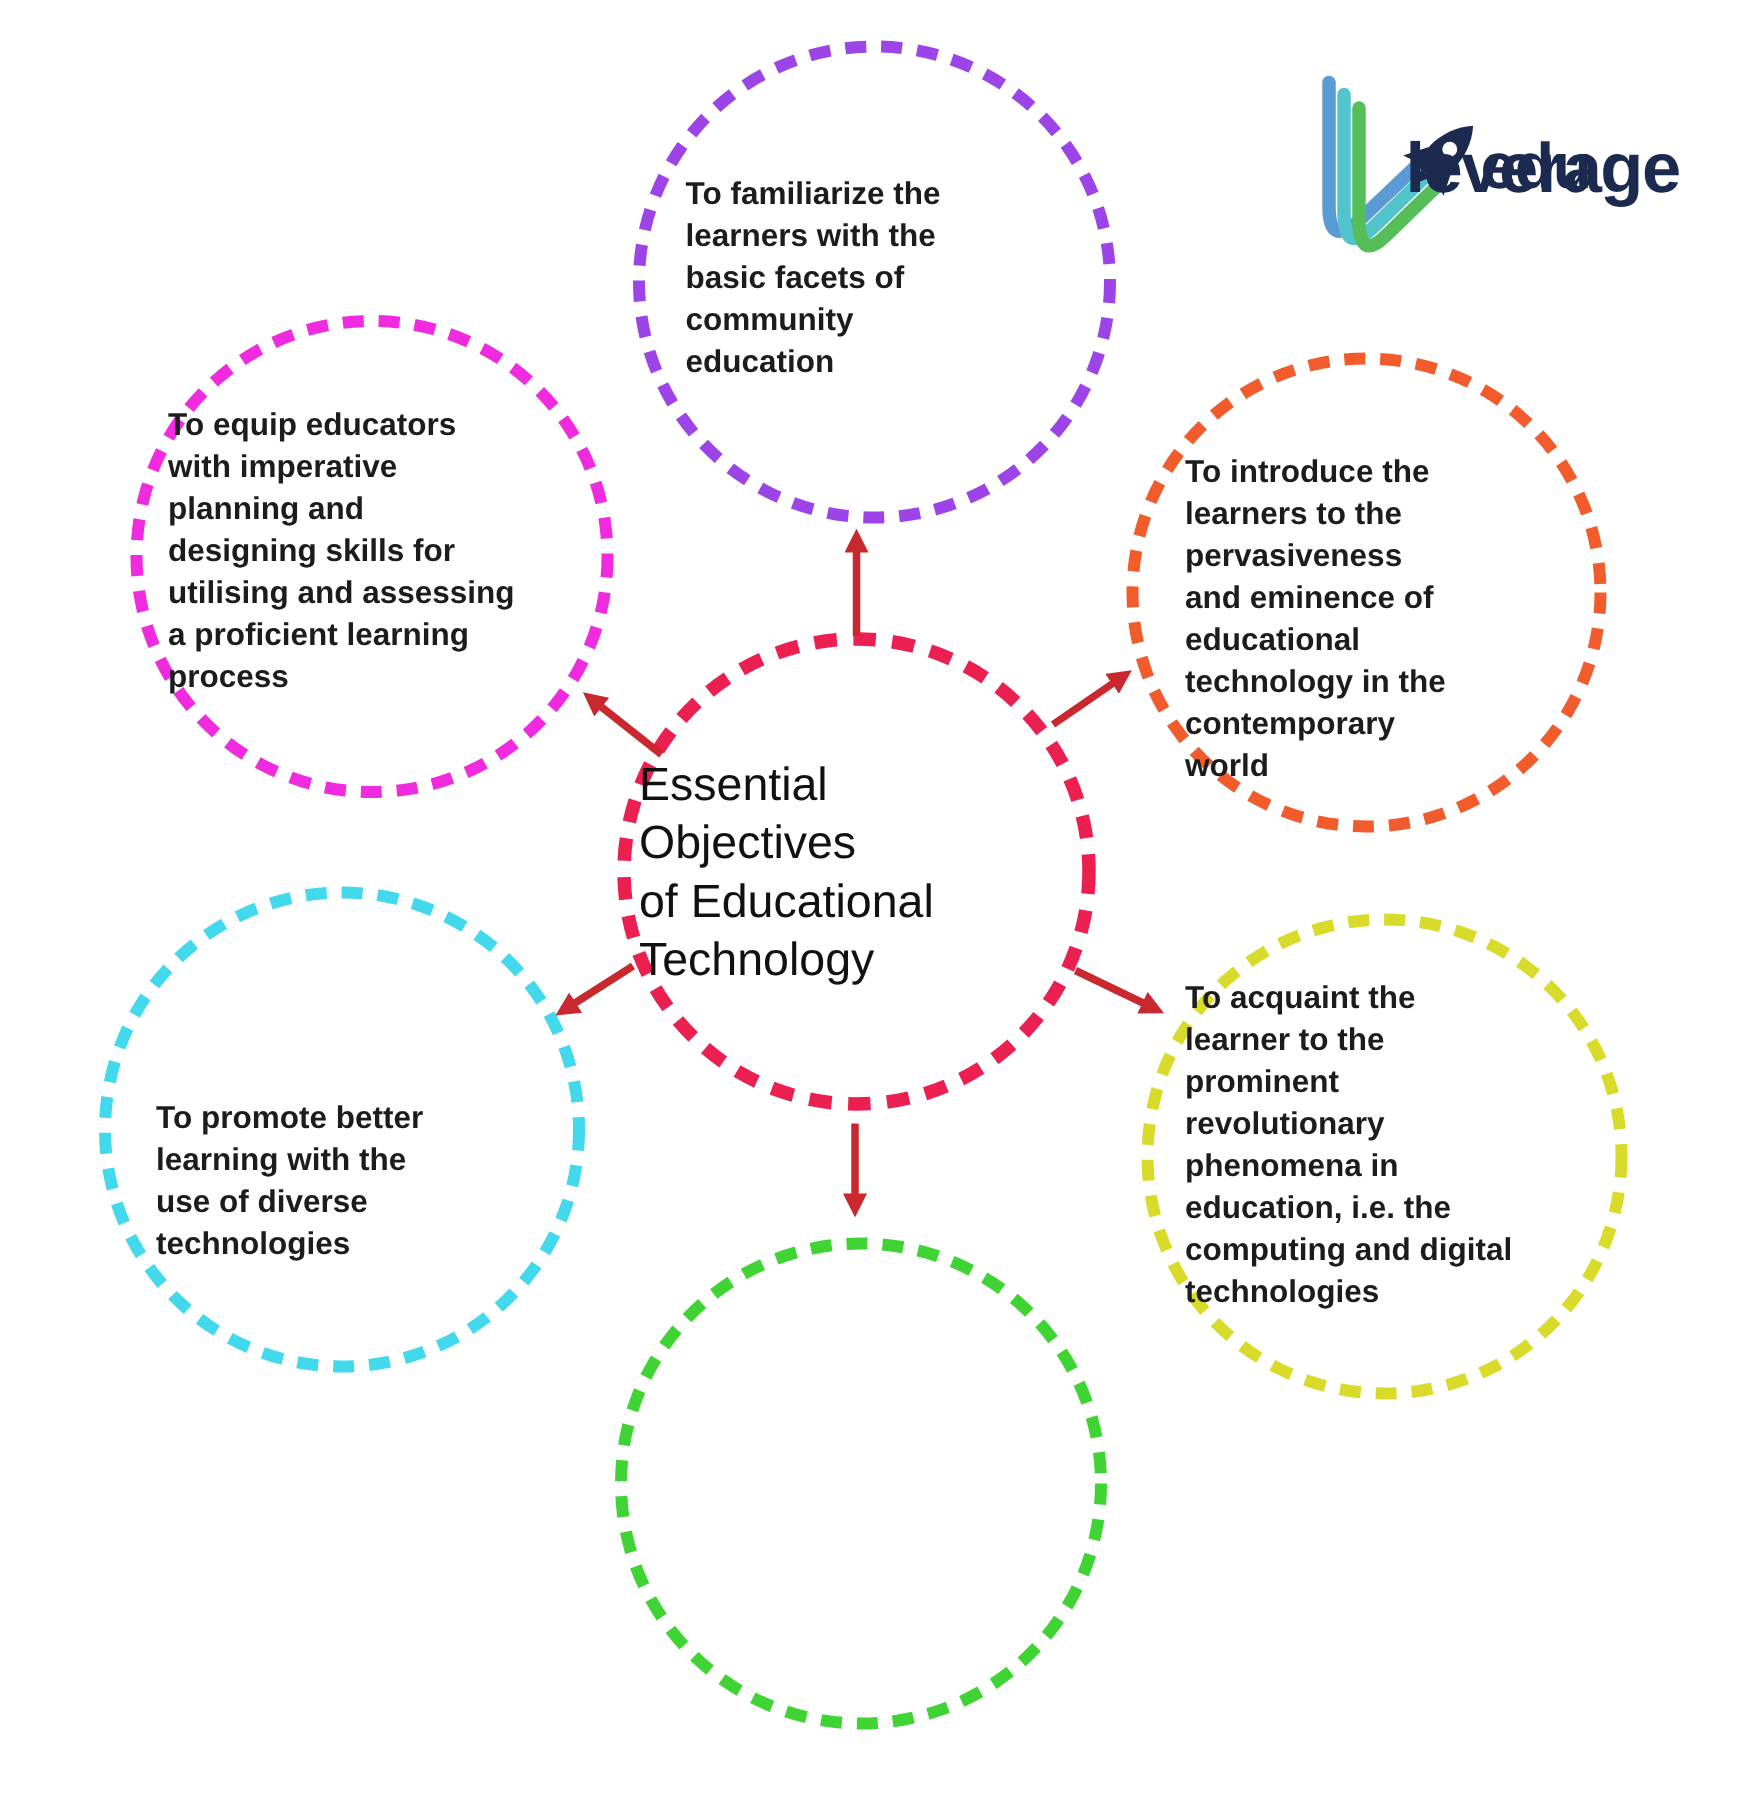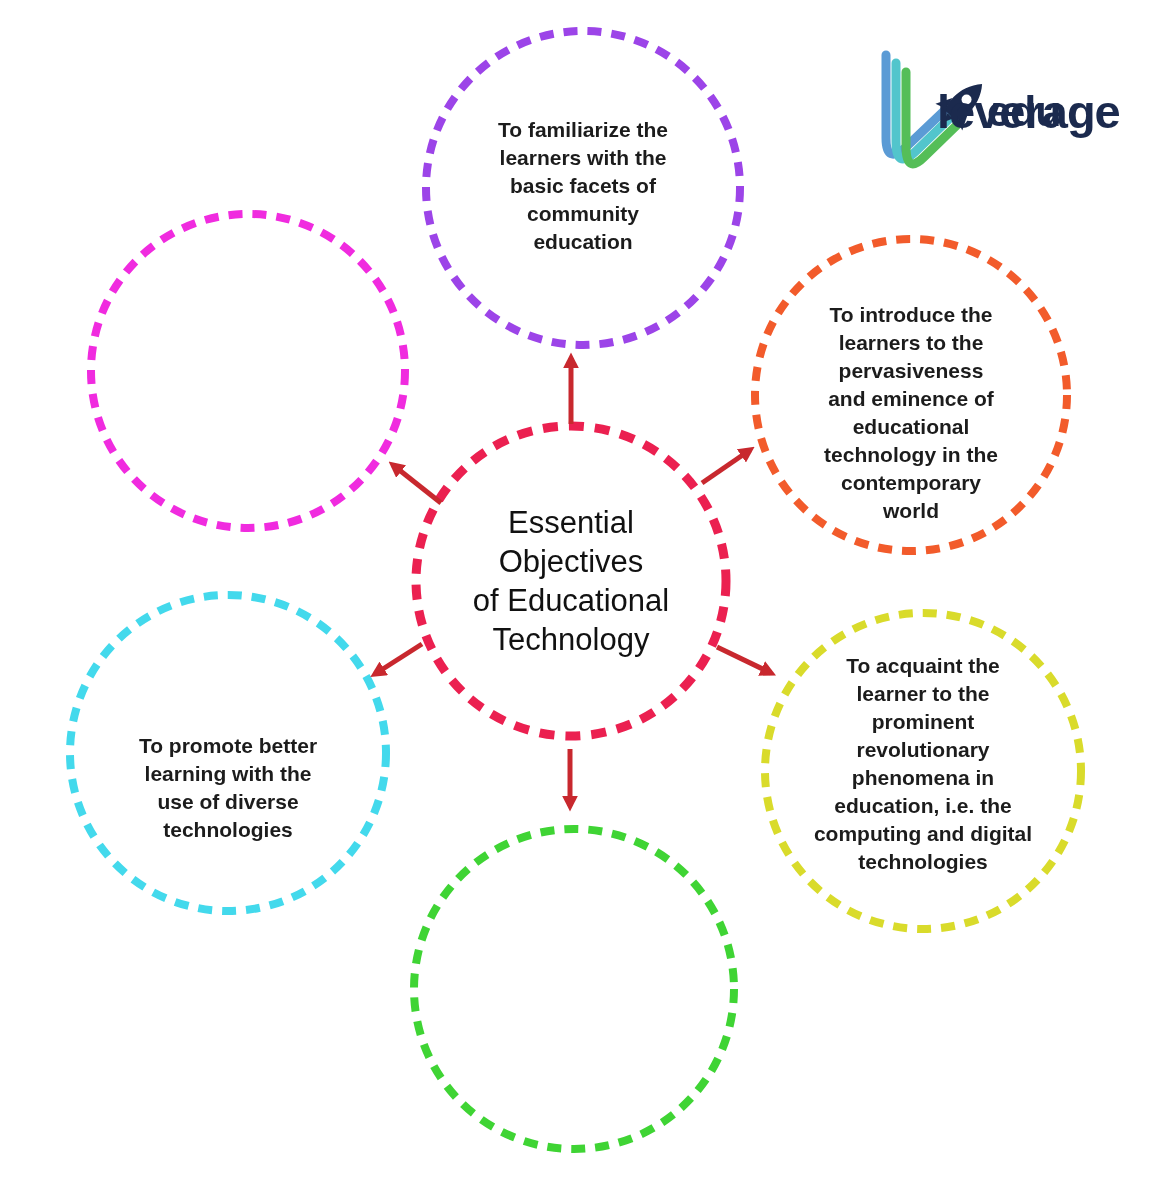--- a/index.html
+++ b/index.html
@@ -7,21 +7,21 @@
     position:relative;
     width:1160px;height:1198px;
     background:#ffffff;
     overflow:hidden;
     font-family:"Liberation Sans","DejaVu Sans",sans-serif;
   }
   .layer{position:absolute;left:0;top:0;width:1160px;height:1198px;}
   .node-label{
     position:absolute;
     transform:translate(-50%,-50%);
-    text-align:center;
+    text-align:left;
     white-space:pre-line;
     color:#1c1c1c;
     font-size:21px;
     line-height:28px;
     font-weight:600;
   }
   .center-label{
     font-size:31px;
     line-height:39px;
     font-weight:400;
@@ -76,20 +76,27 @@
 Objectives
 of Educational
 Technology</div>
 
   <div class="node-label" style="left:583px;top:186px;width:252px;">To familiarize the
 learners with the
 basic facets of
 community
 education</div>
 
+  <div class="node-label" style="left:248px;top:368px;width:272px;">To equip educators
+with imperative
+planning and
+designing skills for
+utilising and assessing
+a proficient learning
+process</div>
 
   <div class="node-label" style="left:911px;top:393px;width:242px;margin-top:20px;">To introduce the
 learners to the
 pervasiveness
 and eminence of
 educational
 technology in the
 contemporary
 world</div>
 

